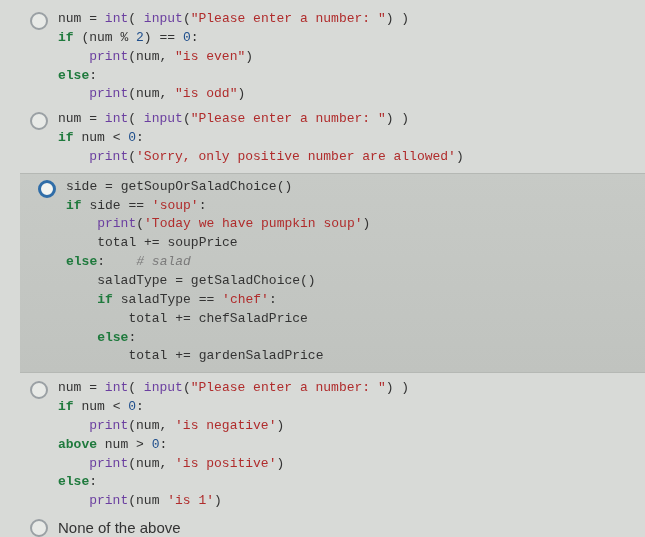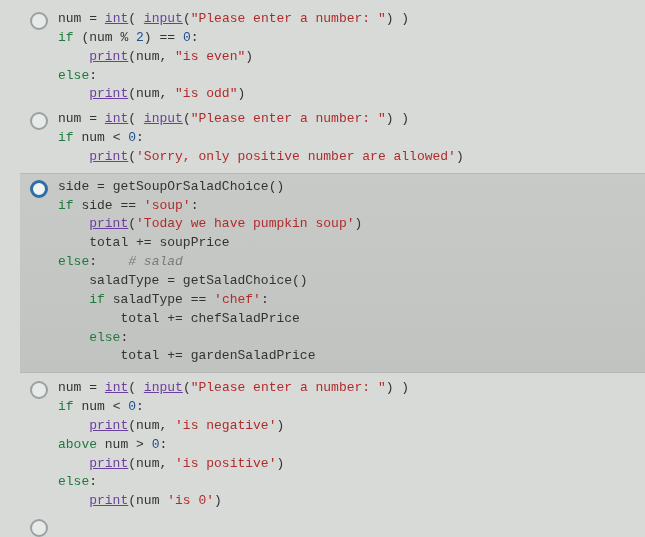--- a/index.html
+++ b/index.html
@@ -40,32 +40,32 @@
     background: #f2f4f1;
   }
   .code {
     white-space: pre;
     line-height: 1.45;
   }
   .opt3-wrap {
     background: linear-gradient(#c7cac6, #c0c3bf);
     border-top: 1px solid #b5b8b4;
     border-bottom: 1px solid #b5b8b4;
-    padding: 4px 0 6px 0;
+    padding: 4px 0 6px 8px;
     margin-bottom: 6px;
   }
   .none-text {
     font-family: Arial, Helvetica, sans-serif;
     font-size: 15px;
     color: #333;
     padding-top: 2px;
   }
   
-  .kw { color: #1f7a3d; font-weight: 400; }      
-  .fn { color: #6b3fa0; text-decoration: underline; }                         
+  .kw { color: #1f7a3d; font-weight: 700; }      
+  .fn { color: #6b3fa0; }                         
   .str { color: #b02c2c; }                        
   .num { color: #1e4e8c; }                        
   .cm { color: #7a7a7a; font-style: italic; }     
   .id { color: #333; }
 </style>
 </head>
 <body>
 <div class="page">
 
 <div class="option">
@@ -101,20 +101,21 @@
 </div>
 
 <div class="option">
   <div class="radio"></div>
   <div class="code" id="code-3"><span class="id">num </span><span class="id">=</span><span class="id"> </span><span class="fn">int</span><span class="id">( </span><span class="fn">input</span><span class="id">(</span><span class="str">"Please enter a number: "</span><span class="id">) )</span>
 <span class="kw">if</span><span class="id"> num </span><span class="id">&lt;</span><span class="id"> </span><span class="num">0</span><span class="id">:</span>
 <span class="id">    </span><span class="fn">print</span><span class="id">(num, </span><span class="str">'is negative'</span><span class="id">)</span>
 <span class="kw">above</span><span class="id"> num </span><span class="id">&gt;</span><span class="id"> </span><span class="num">0</span><span class="id">:</span>
 <span class="id">    </span><span class="fn">print</span><span class="id">(num, </span><span class="str">'is positive'</span><span class="id">)</span>
 <span class="kw">else</span><span class="id">:</span>
-<span class="id">    </span><span class="fn">print</span><span class="id">(num </span><span class="str">'is 0'</span><span class="id">)</span></div>
+<span class="id">    </span><span class="fn">print</span><span class="id">(num </span><span class="str">'is 1'</span><span class="id">)</span></div>
 </div>
 
 <div class="option">
   <div class="radio"></div>
+  <div class="none-text">None of the above</div>
 </div>
 
 </div>
 
 </body></html>

